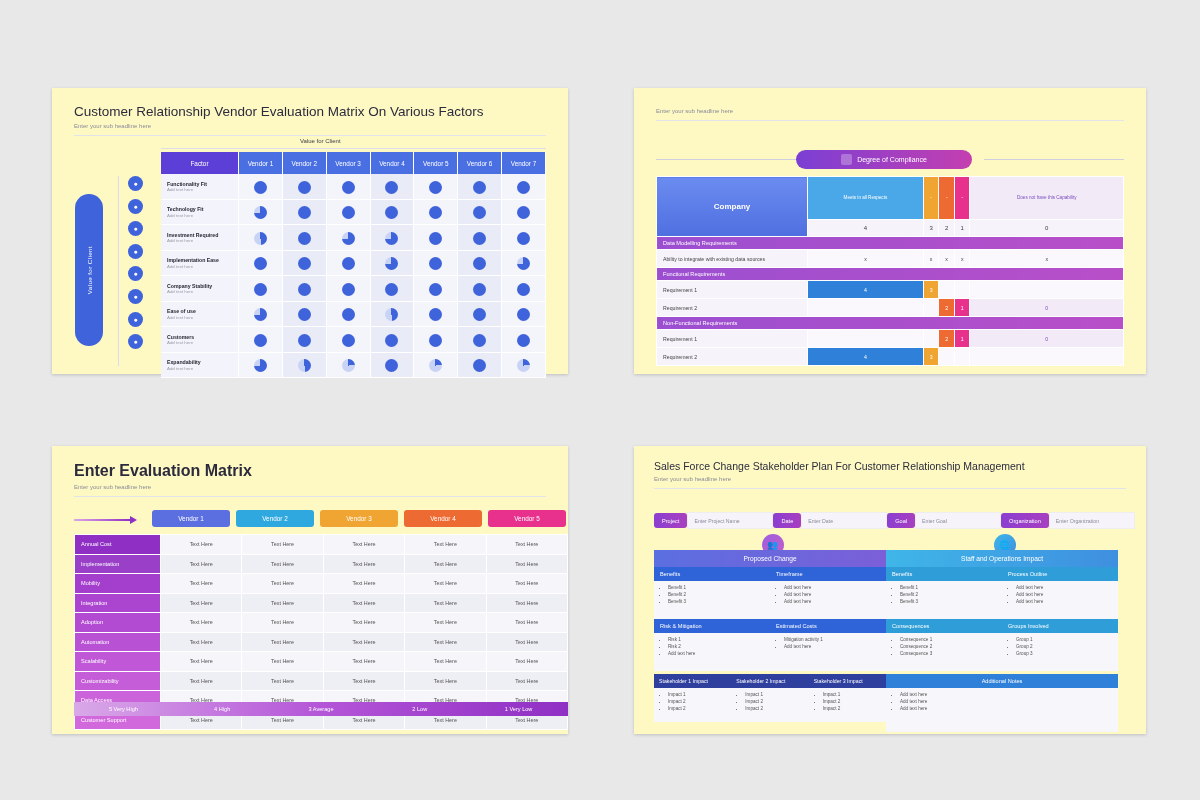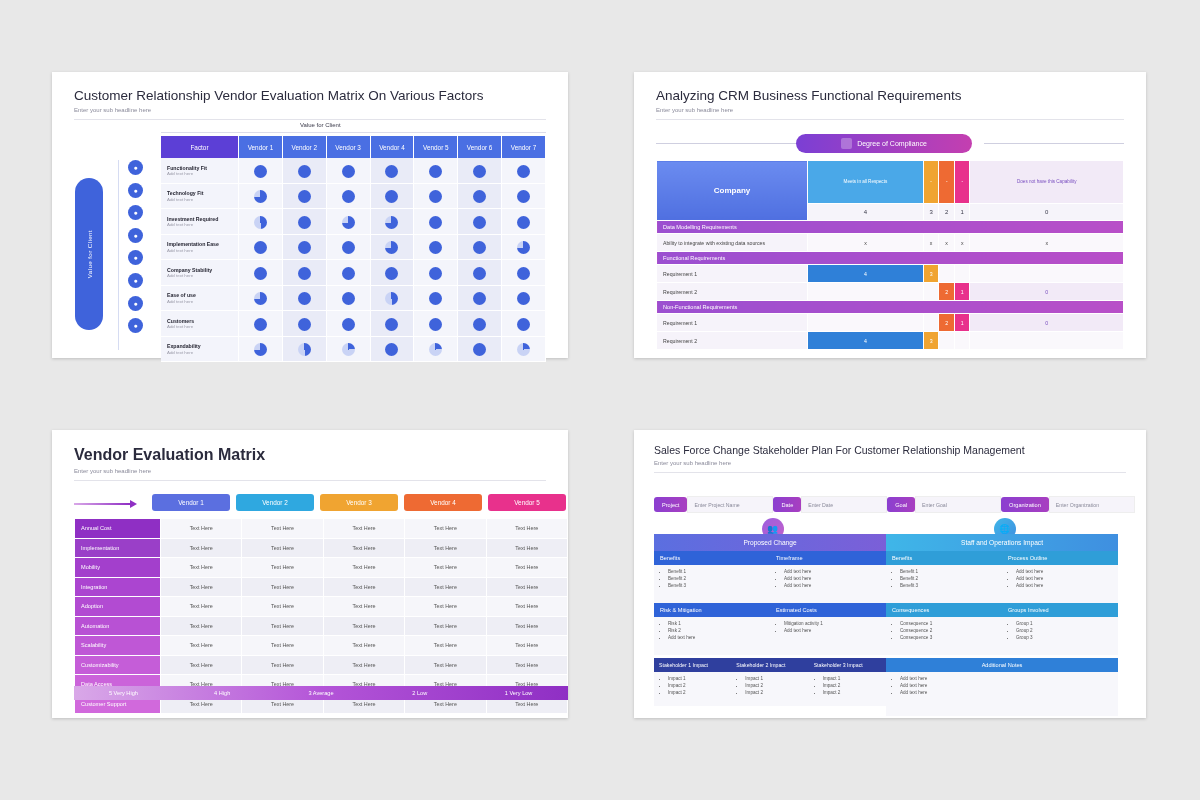--- a/index.html
+++ b/index.html
@@ -1,21 +1,21 @@
 <!DOCTYPE html>
 <html><head>
 <meta charset="utf-8">
 <style>
   html,body{margin:0;padding:0;}
   body{
     width:1200px;height:800px;background:#e8e8e8;
     font-family:"Liberation Sans", sans-serif;
     color:#333;overflow:hidden;position:relative;
   }
-  .slide{position:absolute;background:#ffffff;box-shadow:0 1px 3px rgba(0,0,0,.18);}
+  .slide{position:absolute;background:#fef9c3;box-shadow:0 1px 3px rgba(0,0,0,.18);margin-top:16px;}
   .s1{left:52px;top:72px;width:516px;height:286px;}
   .s2{left:634px;top:72px;width:512px;height:286px;}
   .s3{left:52px;top:430px;width:516px;height:288px;}
   .s4{left:634px;top:430px;width:512px;height:288px;}
 
   .title{font-size:13.5px;color:#2b2b3d;font-weight:400;}
   .subtitle{font-size:6px;color:#8a8a9a;margin-top:4px;}
   .rule{height:1px;background:#e3e3ea;margin-top:6px;}
 
   
@@ -251,21 +251,20 @@
             <td class="cell alt"><span class="pie" style="background: conic-gradient(rgb(63, 99, 219) 0deg, rgb(63, 99, 219) 360deg, rgb(201, 211, 245) 360deg, rgb(201, 211, 245) 360deg);"></span></td>
             <td class="cell"><span class="pie" style="background: conic-gradient(rgb(63, 99, 219) 0deg, rgb(63, 99, 219) 90deg, rgb(201, 211, 245) 90deg, rgb(201, 211, 245) 360deg);"></span></td>
           </tr>
         </tbody>
     </table>
   </div>
 </div>
 
 <div class="slide s2">
   <div class="hdr">
-    <div class="title">Analyzing CRM Business Functional Requirements</div>
     <div class="subtitle">Enter your sub headline here</div>
     <div class="rule"></div>
   </div>
   <div style="position:absolute;left:22px;top:71px;width:140px;height:1px;background:#cfcfe0;"></div>
   <div style="position:absolute;left:350px;top:71px;width:140px;height:1px;background:#cfcfe0;"></div>
   <div class="doc-pill" style="left:162px;top:62px;">
     <span class="dicon"></span>
     <span>Degree of Compliance</span>
   </div>
   <table class="crm-table" style="top:88px;">
@@ -333,21 +332,21 @@
           <td></td>
           <td></td>
           <td></td>
         </tr>
       </tbody>
   </table>
 </div>
 
 <div class="slide s3">
   <div class="hdr">
-    <div class="title">Vendor Evaluation Matrix</div>
+    <div class="title">Enter Evaluation Matrix</div>
     <div class="subtitle">Enter your sub headline here</div>
     <div class="rule"></div>
   </div>
   <div style="position:absolute;left:22px;top:70px;display:flex;align-items:center;">
     <div style="width:56px;height:2px;background:linear-gradient(90deg,#d9a8e8,#8f2fc4);"></div>
     <div style="width:0;height:0;border-left:7px solid #8f2fc4;border-top:4px solid transparent;border-bottom:4px solid transparent;"></div>
   </div>
   <div class="vendor-tabs" style="left:100px;top:64px;" id="s3-tabs">
       <div class="vtab" style="background: rgb(91, 111, 224);">Vendor 1</div>
       <div class="vtab" style="background: rgb(47, 168, 224);">Vendor 2</div>

